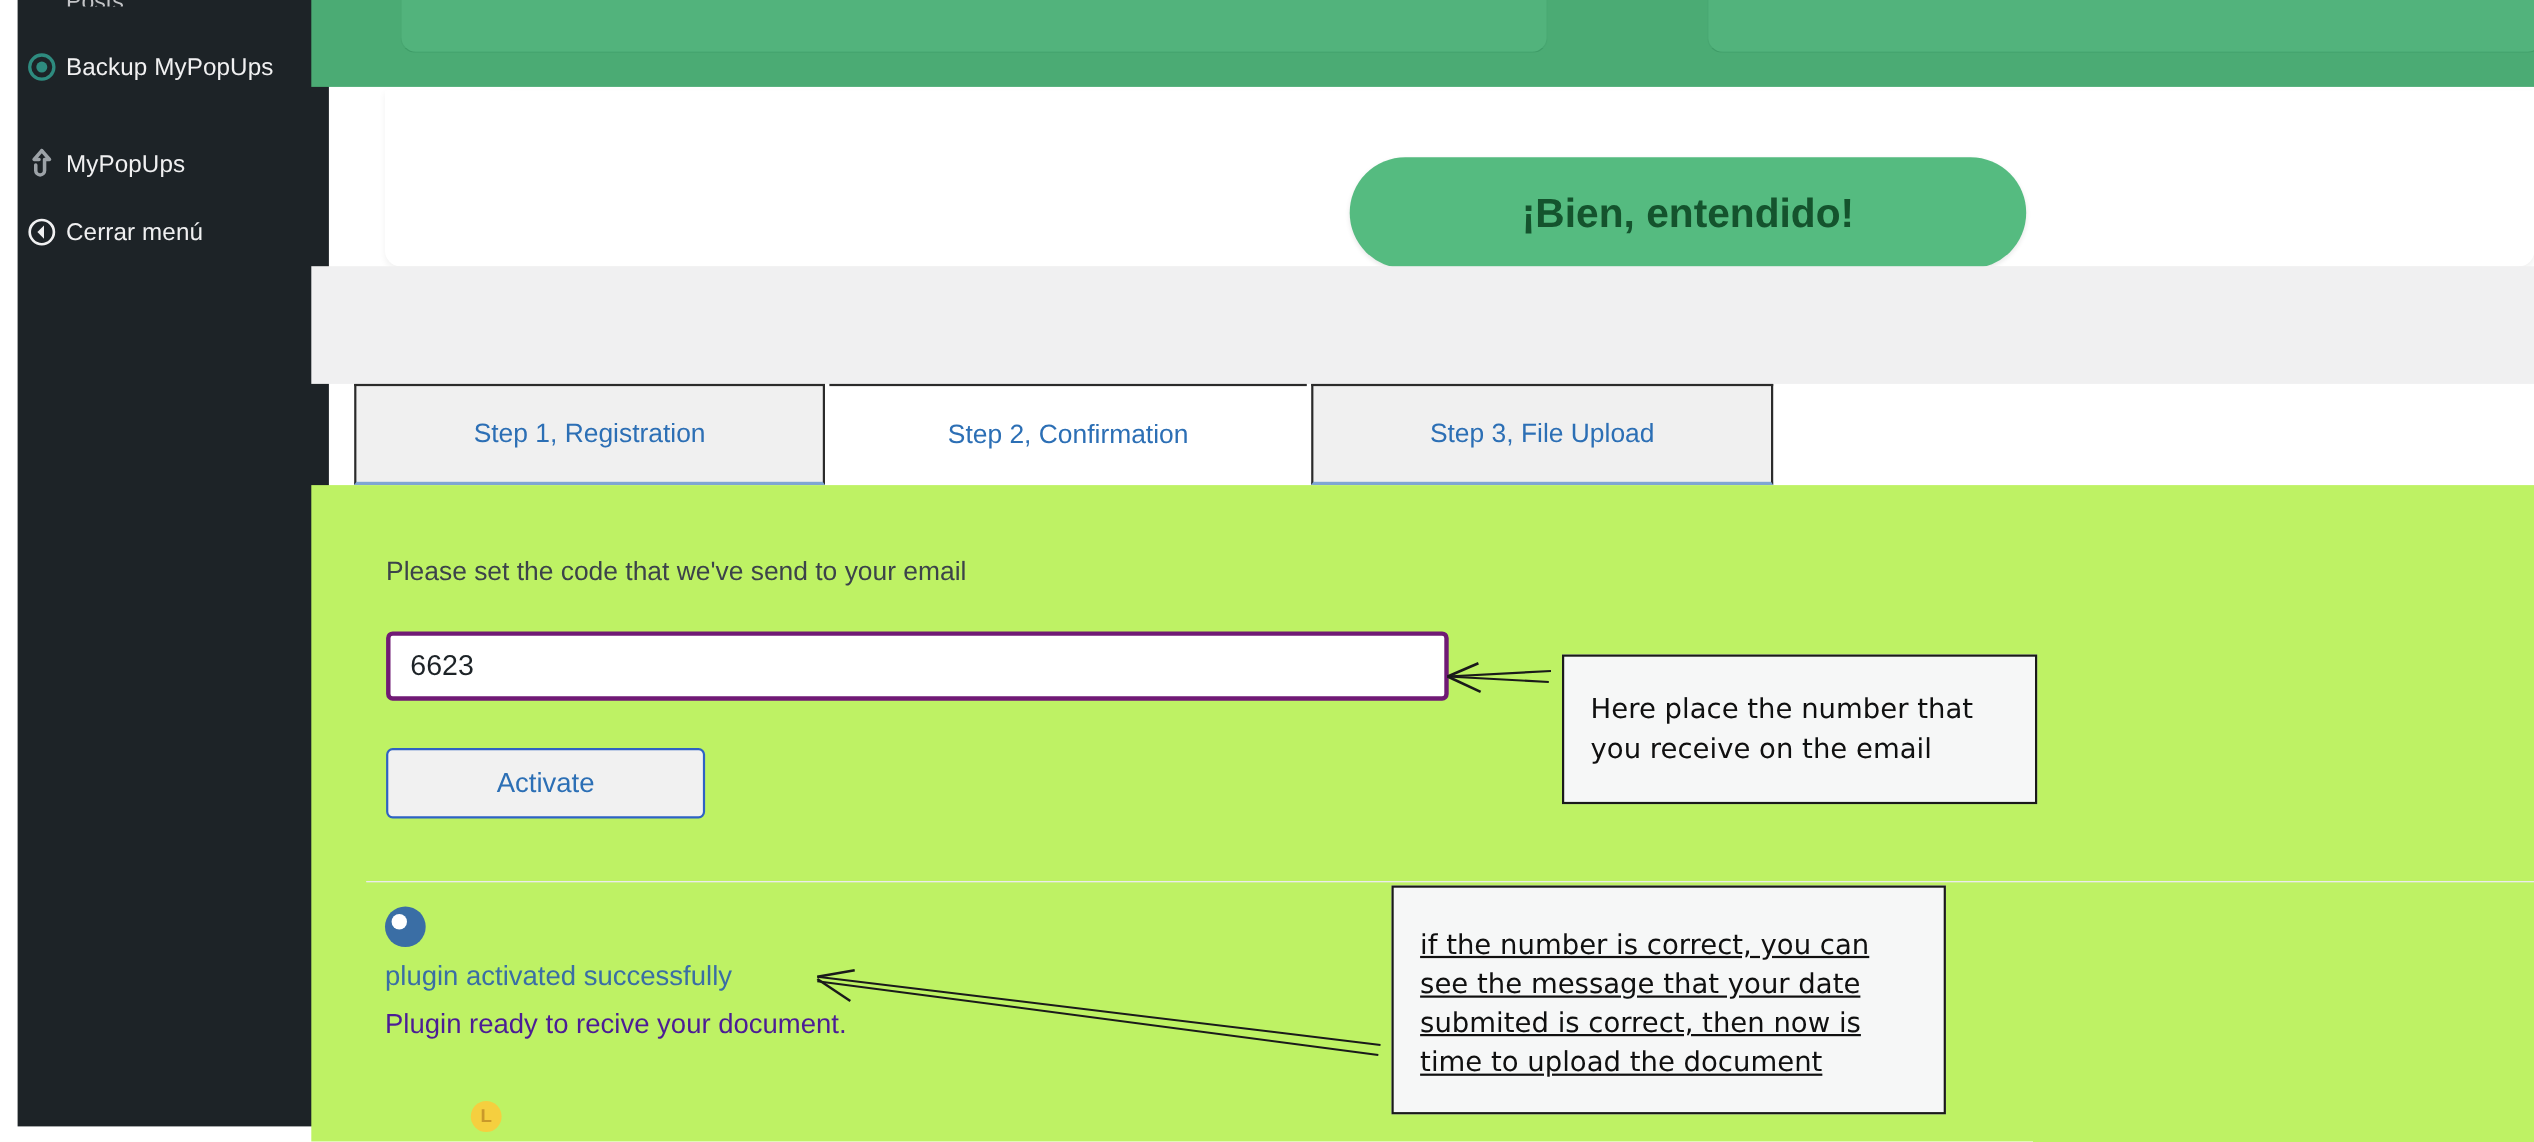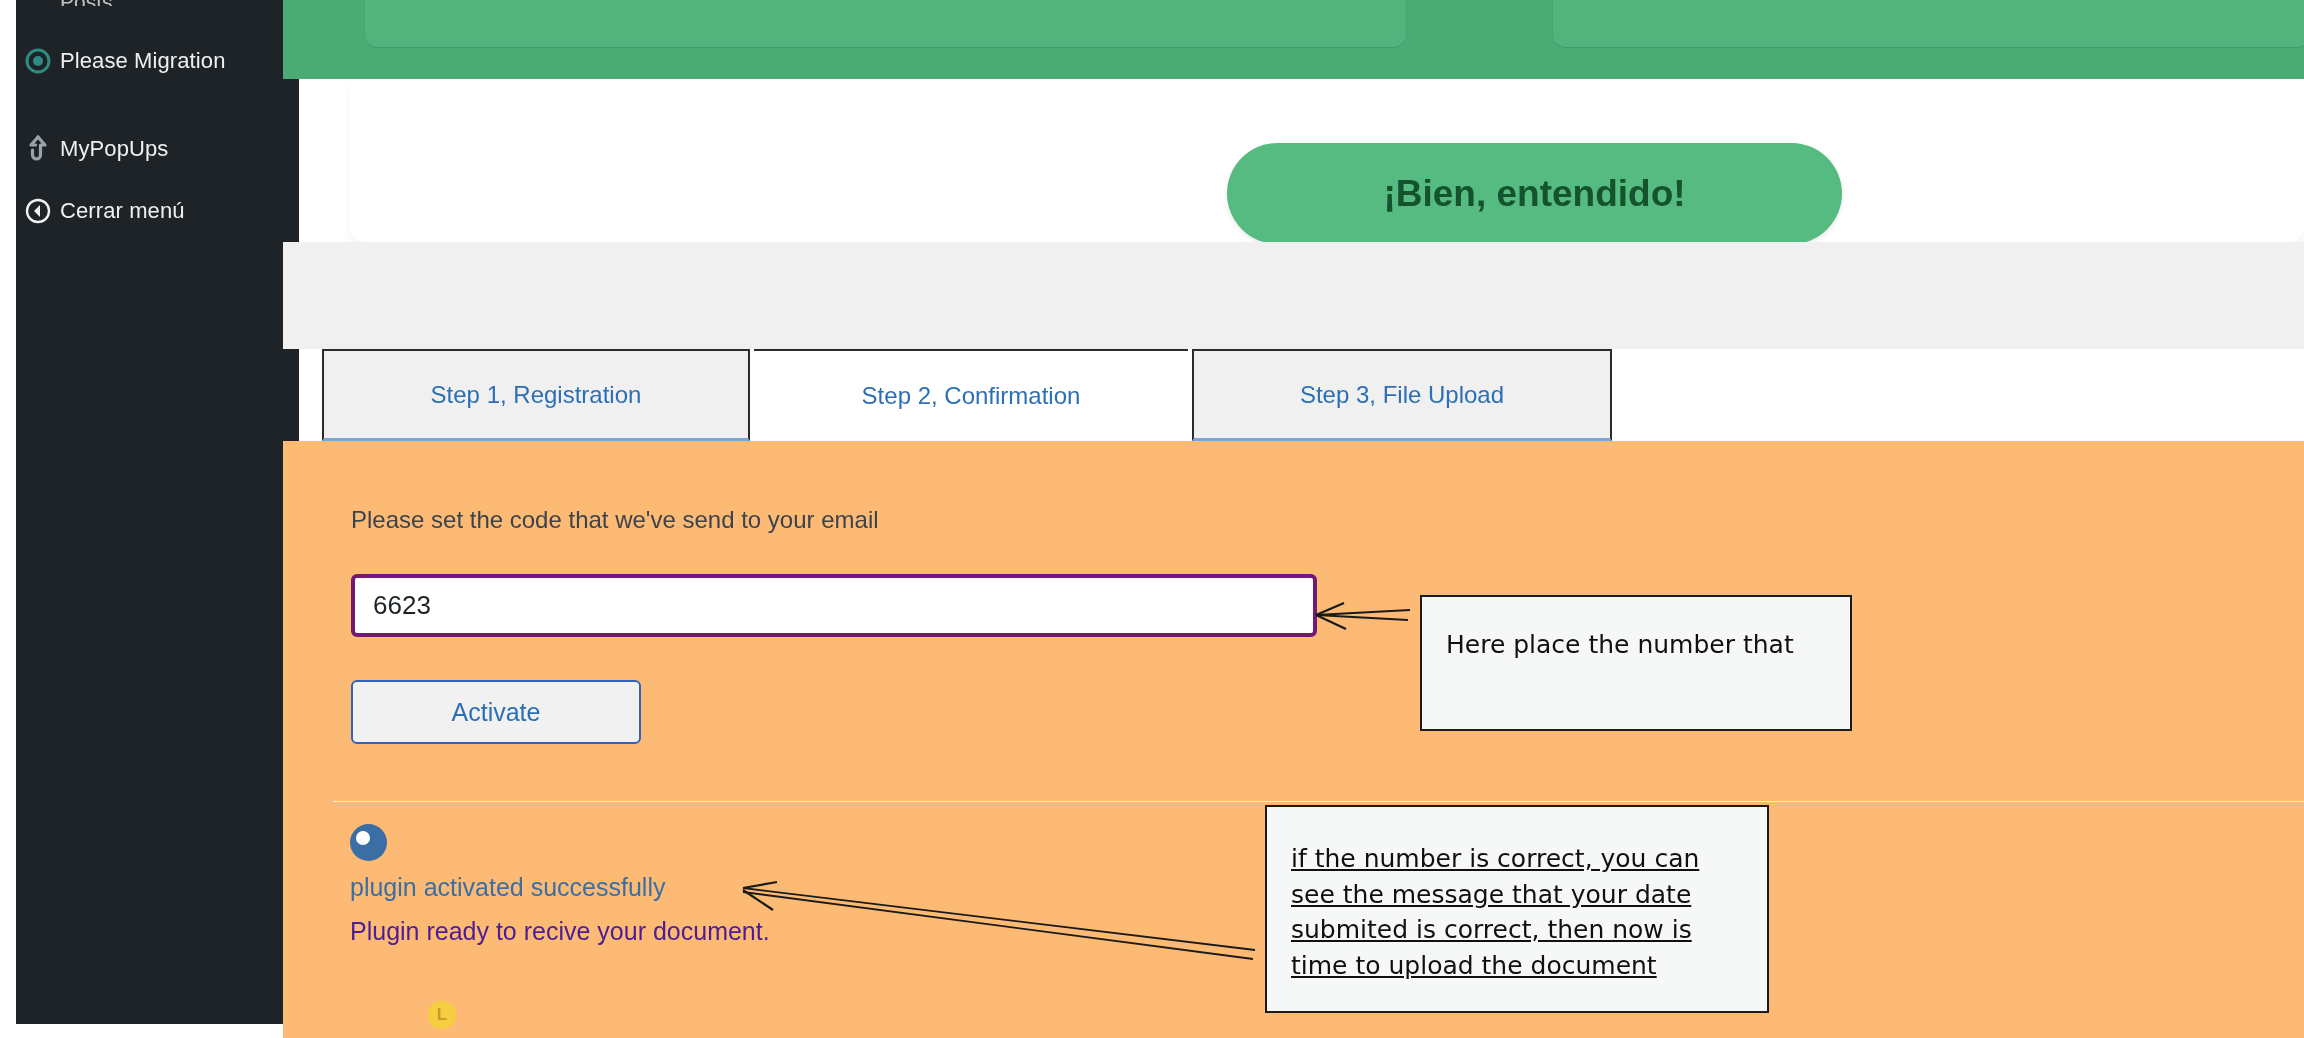--- a/index.html
+++ b/index.html
@@ -143,21 +143,21 @@
   }
   #tab-1 { width: 428px; }
   #tab-2 { width: 434px; }
   #tab-3 { width: 420px; }
 
   
   #form-area {
     position: absolute;
     left: 283px; top: 441px;
     width: 2021px; height: 597px;
-    background: #fdba74;
+    background: #bef264;
     padding-left: 48px;
   }
   #form-label {
     position: absolute;
     left: 68px; top: 65px;
     font-size: 24px;
     color: #3c434a;
     white-space: nowrap;
   }
   #code-input {
@@ -269,21 +269,21 @@
   <nav id="sidebar">
     <div class="sb-cut">Posts</div>
 
     <div class="sb-item" style="top:35px;">
       <span class="sb-ico">
         <svg width="28" height="28" viewBox="0 0 28 28">
           <circle cx="14" cy="14" r="11" fill="none" stroke="#2e8b7f" stroke-width="3"></circle>
           <circle cx="14" cy="14" r="5" fill="#2e8b7f"></circle>
         </svg>
       </span>
-      <span class="sb-label">Please Migration</span>
+      <span class="sb-label">Backup MyPopUps</span>
     </div>
 
     <div class="sb-item" style="top:123px;">
       <span class="sb-ico">
         <svg width="28" height="30" viewBox="0 0 28 30">
           <path d="M14 3 L21 11 L16.5 11 L16.5 21 a4 4 0 0 1 -8 0 L8.5 16" fill="none" stroke="#9ca2a7" stroke-width="3.2" stroke-linecap="round" stroke-linejoin="round"></path>
           <path d="M14 3 L7 11 L11.5 11" fill="none" stroke="#9ca2a7" stroke-width="3.2" stroke-linecap="round" stroke-linejoin="round"></path>
         </svg>
       </span>
       <span class="sb-label">MyPopUps</span>
@@ -340,20 +340,21 @@
 
   <svg class="arrow" style="left:715px; top:866px; width:545px; height:110px;">
     <path d="M540 84 L28 22" stroke="#1a1a1a" stroke-width="1.8" fill="none"></path>
     <path d="M538 93 L28 26" stroke="#1a1a1a" stroke-width="1.8" fill="none"></path>
     <path d="M28 22 L62 16" stroke="#1a1a1a" stroke-width="2.2" fill="none"></path>
     <path d="M28 24 L58 44" stroke="#1a1a1a" stroke-width="2.2" fill="none"></path>
   </svg>
 
   <div class="anno-box" id="anno-1">
     <div class="anno-line">Here place the number that</div>
+    <div class="anno-line">you receive on the email</div>
   </div>
 
   <div class="anno-box" id="anno-2">
     <div class="anno-line">if the number is correct, you can</div>
     <div class="anno-line">see the message that your date</div>
     <div class="anno-line">submited is correct, then now is</div>
     <div class="anno-line">time to upload the document</div>
   </div>
 
 </div>

